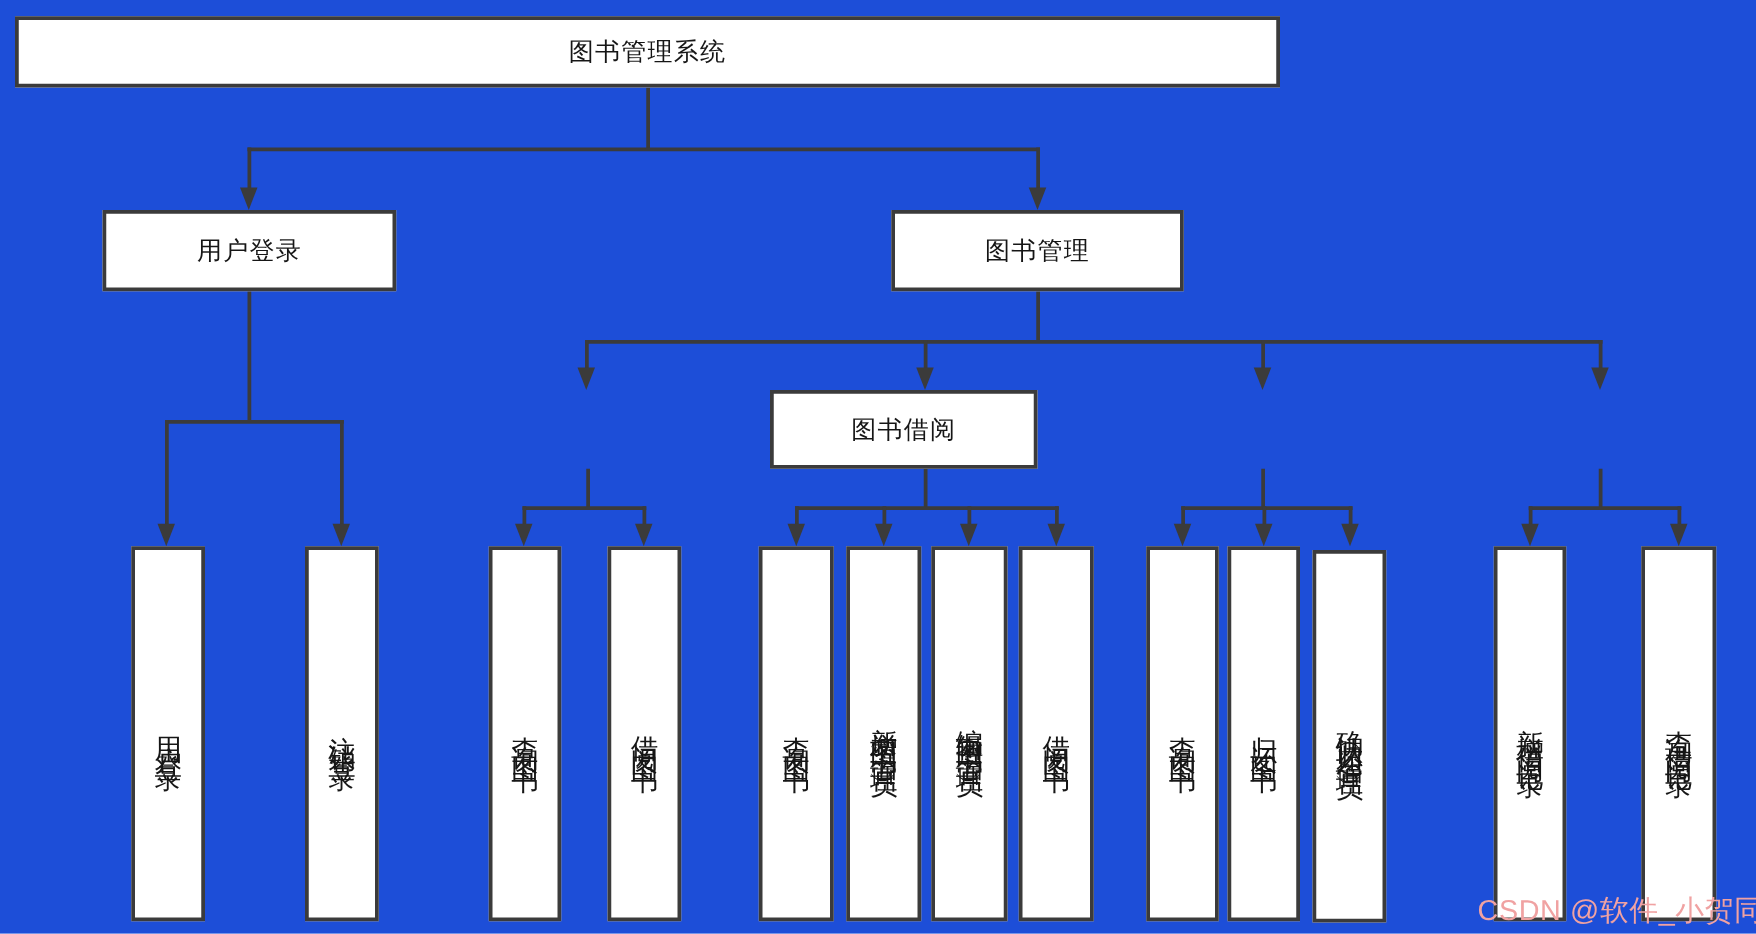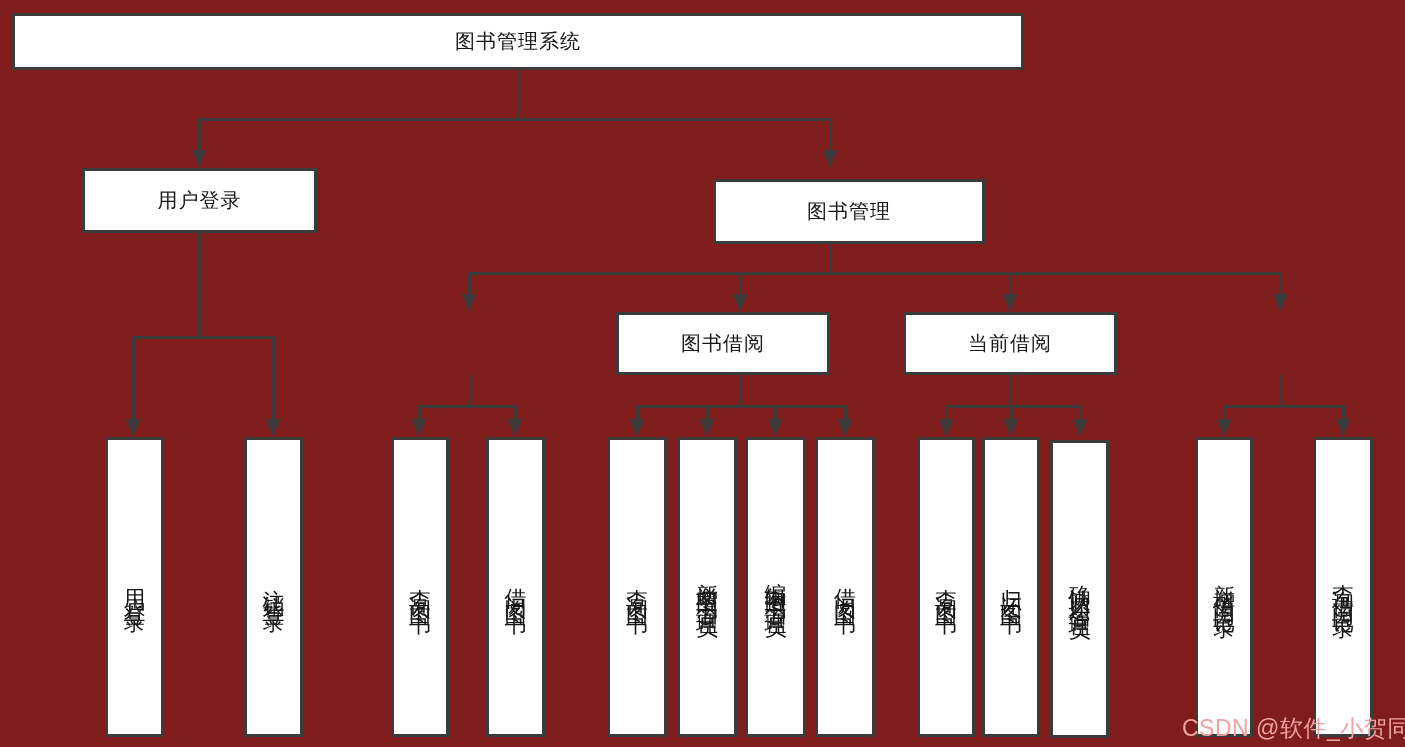--- a/index.html
+++ b/index.html
@@ -1,19 +1,19 @@
 <!DOCTYPE html>
 <html><head>
 <meta charset="utf-8">
 <style>
   html,body{margin:0;padding:0;background:#ffffff;}
   #stage{
     position:relative;
     width:1405px;height:747px;
-    background:#7f1d1d;
+    background:#1d4ed8;
     overflow:hidden;
     font-family:"Liberation Sans", sans-serif;
   }
   
   .ln{position:absolute;background:#3b3b3b;}
   
   .arw{
     position:absolute;width:0;height:0;
     border-left:7px solid transparent;
     border-right:7px solid transparent;
@@ -104,26 +104,25 @@
   <div class="ln" style="left:1223px;top:405px;width:122px;height:3px;"></div>
   <div class="ln" style="left:1223px;top:405px;width:3px;height:16px;"></div>
   <div class="ln" style="left:1342px;top:405px;width:3px;height:16px;"></div>
   <div class="arw" style="left:1217px;top:419px;"></div>
   <div class="arw" style="left:1336px;top:419px;"></div>
 
   <div class="bx" style="left:12px;top:13px;width:1012px;height:57px;">图书管理系统</div>
 
   <div class="bx" style="left:82px;top:168px;width:235px;height:65px;">用户登录</div>
 
-  <div class="bx" style="left:713px;top:179px;width:272px;height:65px;">图书管理</div>
+  <div class="bx" style="left:713px;top:168px;width:234px;height:65px;">图书管理</div>
 
 
   <div class="bx" style="left:616px;top:312px;width:214px;height:63px;">图书借阅</div>
 
-  <div class="bx" style="left:903px;top:312px;width:214px;height:63px;">当前借阅</div>
 
 
   <div class="vx" style="left:105px;top:437px;width:59px;height:300px;">用户登录</div>
 
   <div class="vx" style="left:244px;top:437px;width:59px;height:300px;">注销登录</div>
 
   <div class="vx" style="left:391px;top:437px;width:58px;height:300px;">查询图书</div>
 
   <div class="vx" style="left:486px;top:437px;width:59px;height:300px;">借阅图书</div>
 

